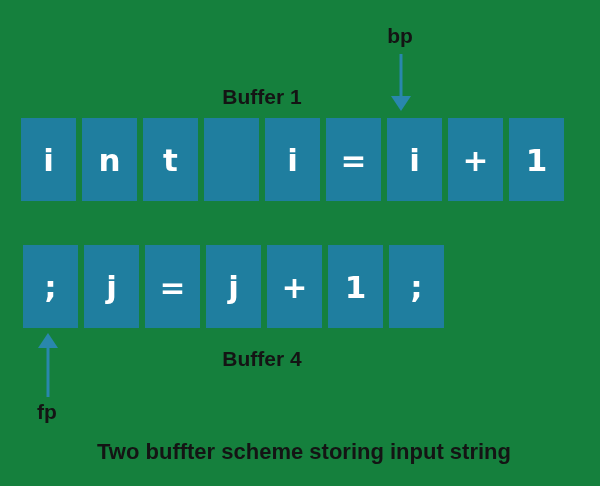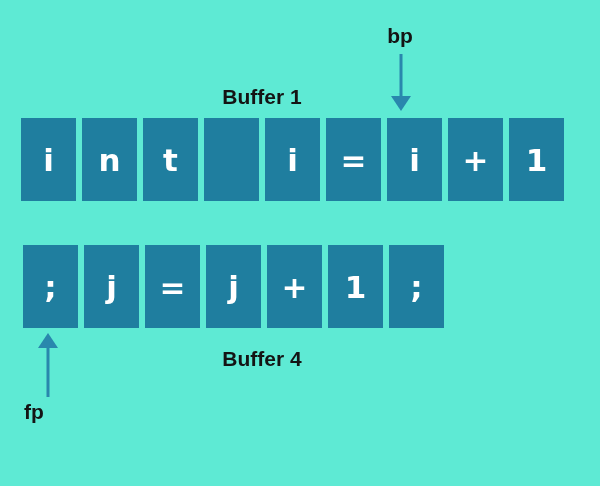--- a/index.html
+++ b/index.html
@@ -56,21 +56,21 @@
     stroke: var(--arrow, #2987ad);
     stroke-width: 3;
   }
   .arrow polygon {
     fill: var(--arrow, #2987ad);
   }
 </style>
 </head>
 <body>
 
-<div id="canvas" style="--cell-fill: #1f7e9f; --cell-text: #ffffff; --arrow: #2987ad; background: #5eead4;">
+<div id="canvas" style="--cell-fill: #1f7e9f; --cell-text: #ffffff; --arrow: #2987ad; background: #15803d;">
 
   <div class="label pointer-label" style="left:400px; top:24px;">bp</div>
 
   <svg class="arrow" style="left:390px; top:54px;" width="22" height="57" viewBox="0 0 22 57">
     <line x1="11" y1="0" x2="11" y2="43"></line>
     <polygon points="1,42 21,42 11,57"></polygon>
   </svg>
 
   <div class="label buffer-label" style="left:262px; top:85px;">Buffer 1</div>
 
@@ -96,16 +96,17 @@
     <div class="cell">;</div>
   </div>
 
   <div class="label buffer-label" style="left:262px; top:347px;">Buffer 4</div>
 
   <svg class="arrow" style="left:37px; top:333px;" width="22" height="64" viewBox="0 0 22 64">
     <polygon points="11,0 1,15 21,15"></polygon>
     <line x1="11" y1="13" x2="11" y2="64"></line>
   </svg>
 
-  <div class="label pointer-label" style="left:34px; top:400px;">fp</div>
+  <div class="label pointer-label" style="left:47px; top:400px;">fp</div>
 
+  <div class="label caption" style="left:304px; top:440px;">Two buffter scheme storing input string</div>
 
 </div>
 
 </body></html>

